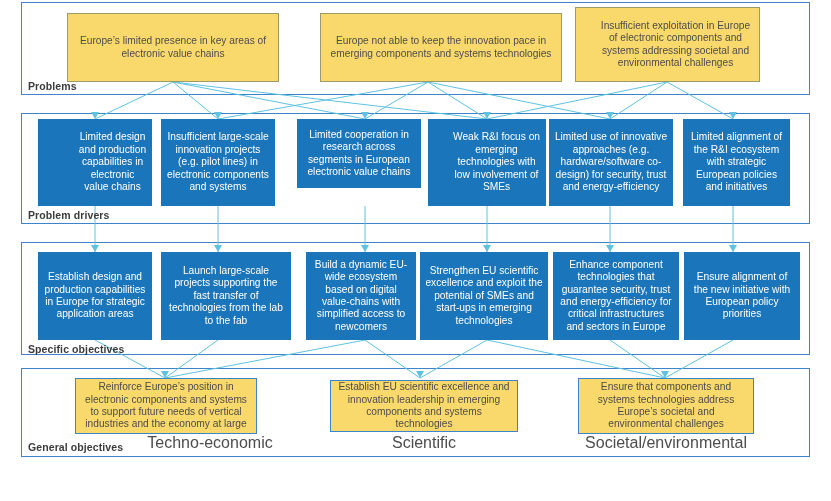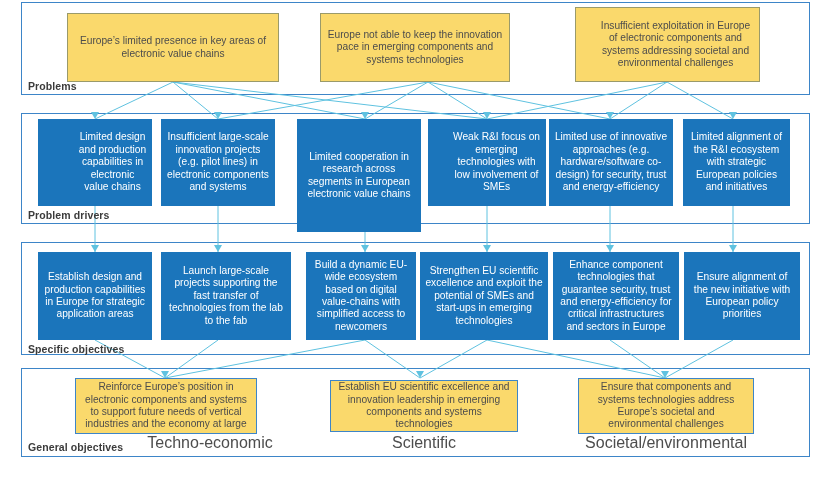--- a/index.html
+++ b/index.html
@@ -164,35 +164,35 @@
 
       <polygon points="165,378 161,371 169,371"></polygon>
       <polygon points="420,378 416,371 424,371"></polygon>
       <polygon points="665,378 661,371 669,371"></polygon>
     </g>
   </svg>
 
   <div class="box box-yellow" style="left:67px; top:13px; width:212px; height:69px;">
     <span class="box-inner">Europe’s limited presence in key areas of  electronic value chains</span>
   </div>
-  <div class="box box-yellow" style="left:320px; top:13px; width:190px; height:69px;">
+  <div class="box box-yellow" style="left:320px; top:13px; width:242px; height:69px;">
     <span class="box-inner">Europe not able to keep the innovation pace in emerging components and systems technologies</span>
   </div>
   <div class="box box-yellow" style="left:575px; top:7px; width:185px; height:75px;padding-left:22px;">
     <span class="box-inner">Insufficient exploitation in Europe of electronic components and systems addressing societal  and environmental challenges</span>
   </div>
   <div class="section-label" style="left:28px; top:80px;">Problems</div>
 
   <div class="box box-blue" style="left:38px; top:119px; width:114px; height:87px;padding-left:40px;">
     <span class="box-inner">Limited design and production capabilities in electronic value chains</span>
   </div>
   <div class="box box-blue" style="left:161px; top:119px; width:114px; height:87px;">
     <span class="box-inner">Insufficient large-scale innovation projects (e.g.  pilot lines) in electronic components and systems</span>
   </div>
-  <div class="box box-blue" style="left:297px; top:119px; width:124px; height:113px;">
+  <div class="box box-blue" style="left:297px; top:119px; width:124px; height:69px;">
     <span class="box-inner">Limited cooperation in research across segments in European electronic value chains</span>
   </div>
   <div class="box box-blue" style="left:428px; top:119px; width:118px; height:87px;padding-left:24px;">
     <span class="box-inner">Weak R&amp;I focus on emerging technologies with low involvement of SMEs</span>
   </div>
   <div class="box box-blue" style="left:549px; top:119px; width:124px; height:87px;">
     <span class="box-inner">Limited use of  innovative approaches (e.g. hardware/software co-design) for  security, trust and energy-efficiency</span>
   </div>
   <div class="box box-blue" style="left:683px; top:119px; width:107px; height:87px;">
     <span class="box-inner">Limited alignment of the R&amp;I ecosystem with strategic European policies and initiatives</span>

